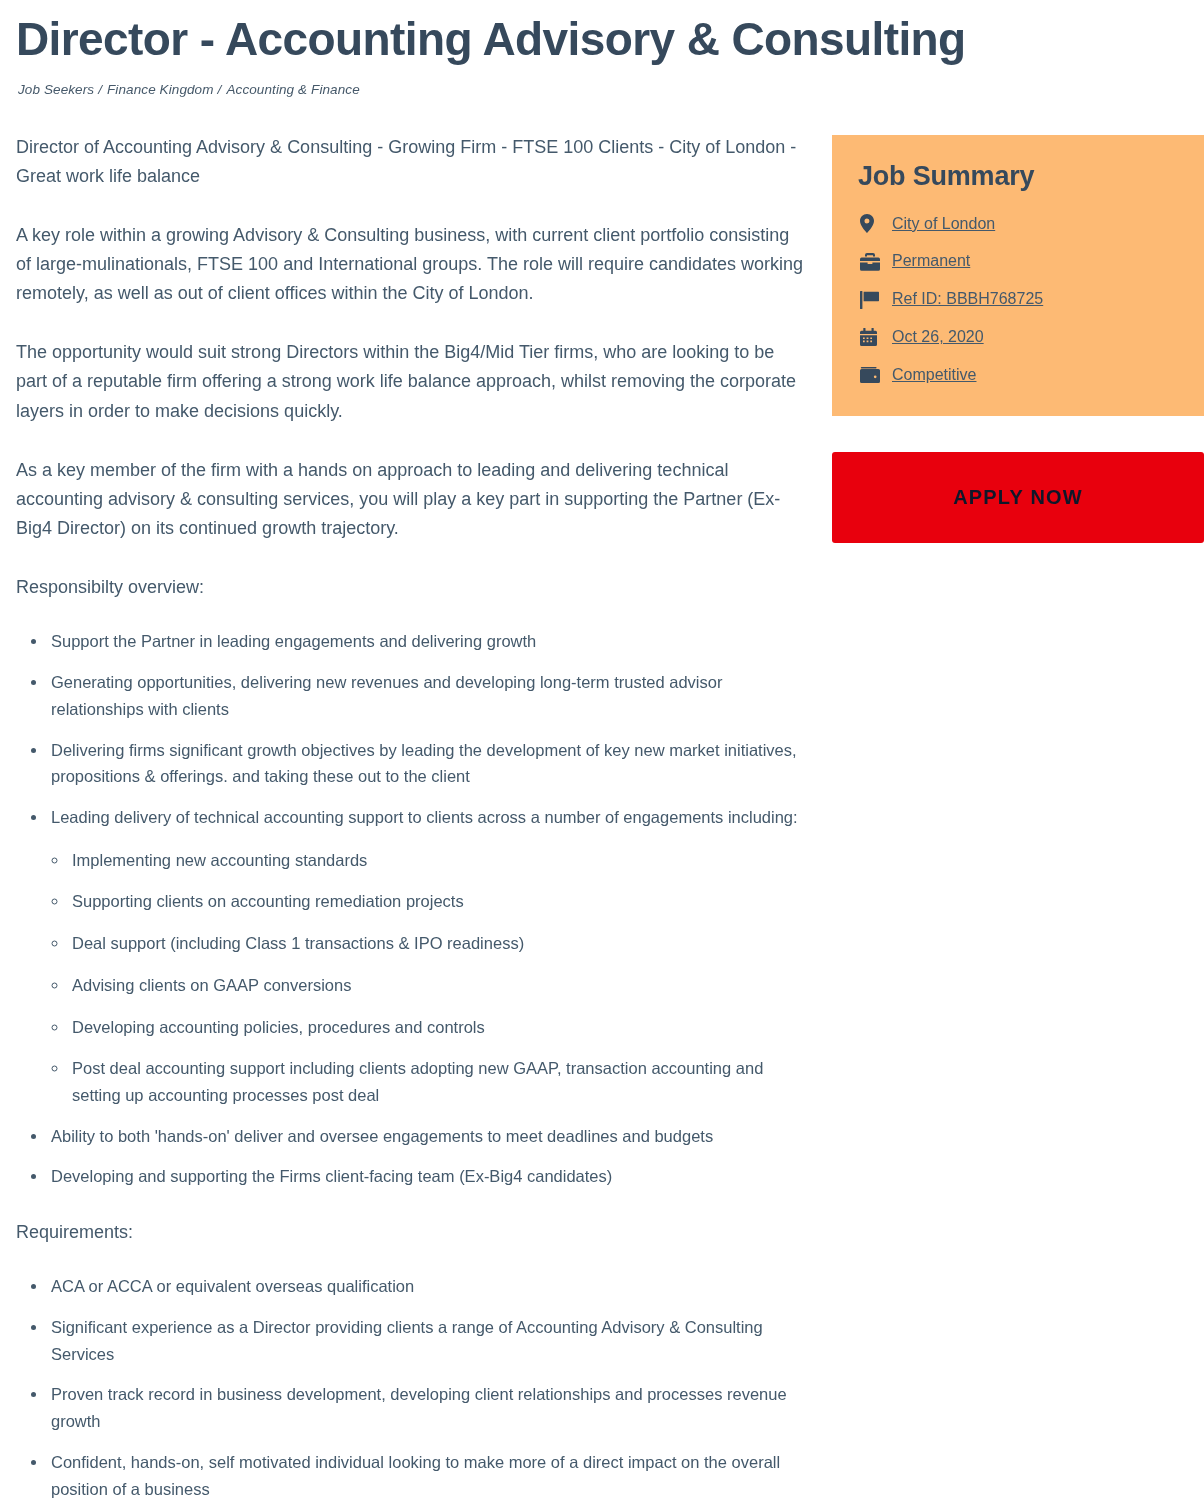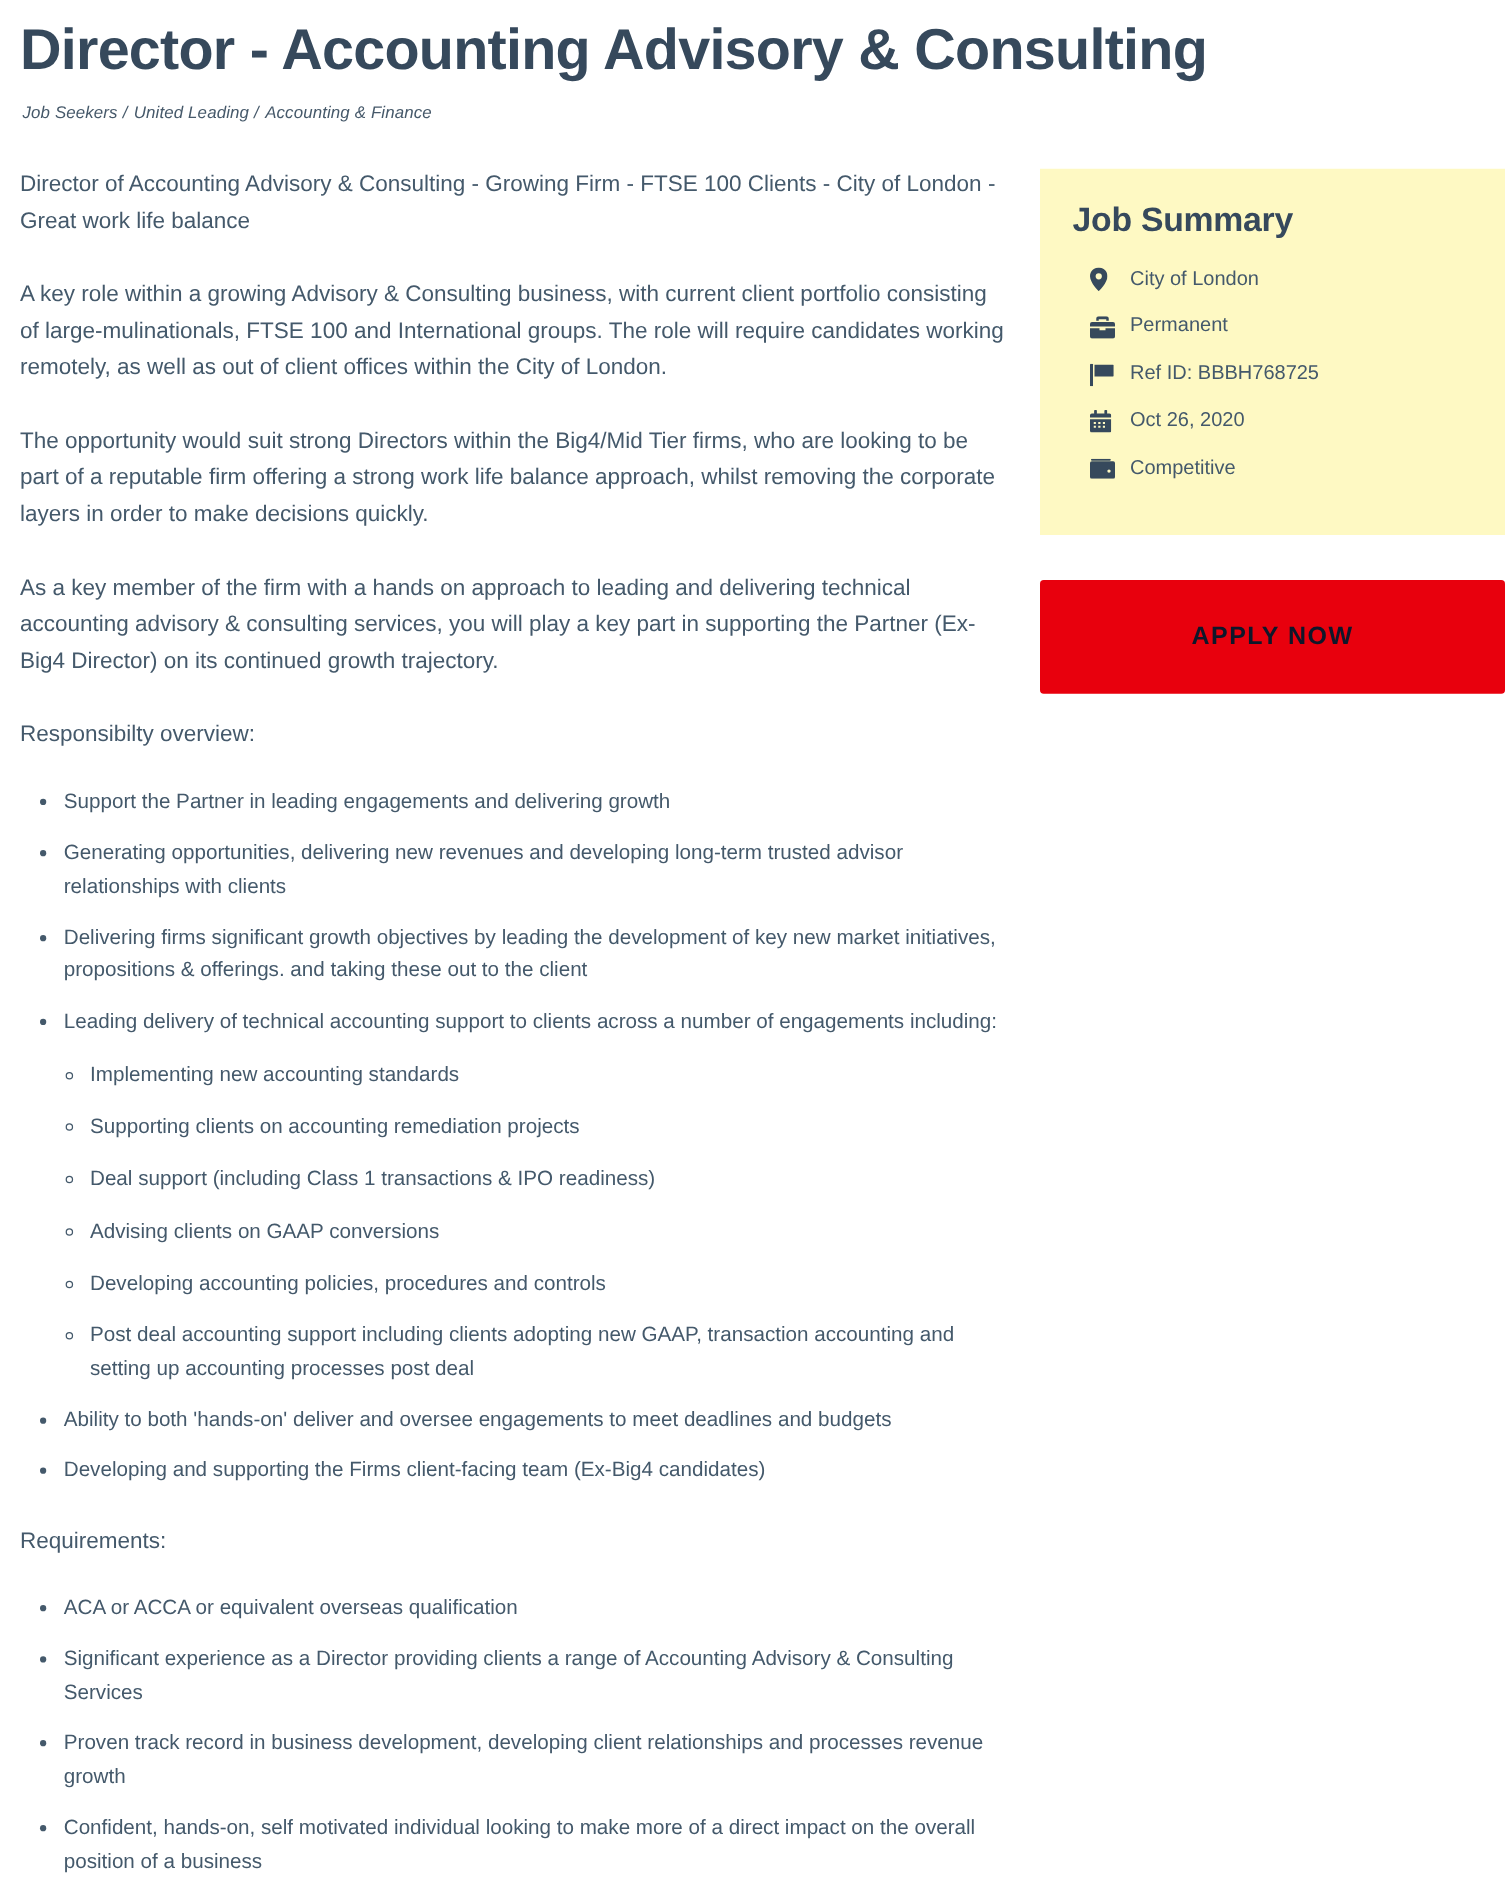--- a/index.html
+++ b/index.html
@@ -92,34 +92,35 @@
     line-height: 1.62;
     color: #44596b;
     margin-bottom: 15px;
     padding-left: 3px;
   }
   ul.bullets ul.sub-bullets > li:last-child { margin-bottom: 0; }
   ul.bullets::marker { color: #44596b; }
 
   
   .summary-card {
-    background: #fef9c3;
+    background: #fdba74;
     padding: 26px 26px 30px 26px;
   }
   .summary-title {
     font-size: 27px;
     font-weight: 700;
     color: #36495c;
     margin: 0 0 22px 0;
     letter-spacing: -0.2px;
   }
   .summary-list {
     list-style: none;
-    margin: 12px;
+    margin: 0;
     padding: 0;
+    text-decoration: underline;
   }
   .summary-item {
     display: flex;
     align-items: center;
     margin-bottom: 17px;
     font-size: 16px;
     color: #44596b;
   }
   .summary-item:last-child { margin-bottom: 0; }
   .summary-icon {
@@ -153,21 +154,21 @@
   }
 </style>
 </head>
 <body>
 
 <div class="page">
 
   <h1 class="job-title">Director - Accounting Advisory &amp; Consulting</h1>
 
   <div class="breadcrumb">
-    <span class="crumb">Job Seekers</span><span class="sep">/</span><span class="crumb">United Leading</span><span class="sep">/</span><span class="crumb">Accounting &amp; Finance</span>
+    <span class="crumb">Job Seekers</span><span class="sep">/</span><span class="crumb">Finance Kingdom</span><span class="sep">/</span><span class="crumb">Accounting &amp; Finance</span>
   </div>
 
   <div class="columns">
 
     <div class="col-main">
 
 
       <p class="para">Director of Accounting Advisory &amp; Consulting - Growing Firm - FTSE 100 Clients - City of London - Great work life balance</p>
 
       <p class="para">A key role within a growing Advisory &amp; Consulting business, with current client portfolio consisting of large-mulinationals, FTSE 100 and International groups. The role will require candidates working remotely, as well as out of client offices within the City of London.</p>

